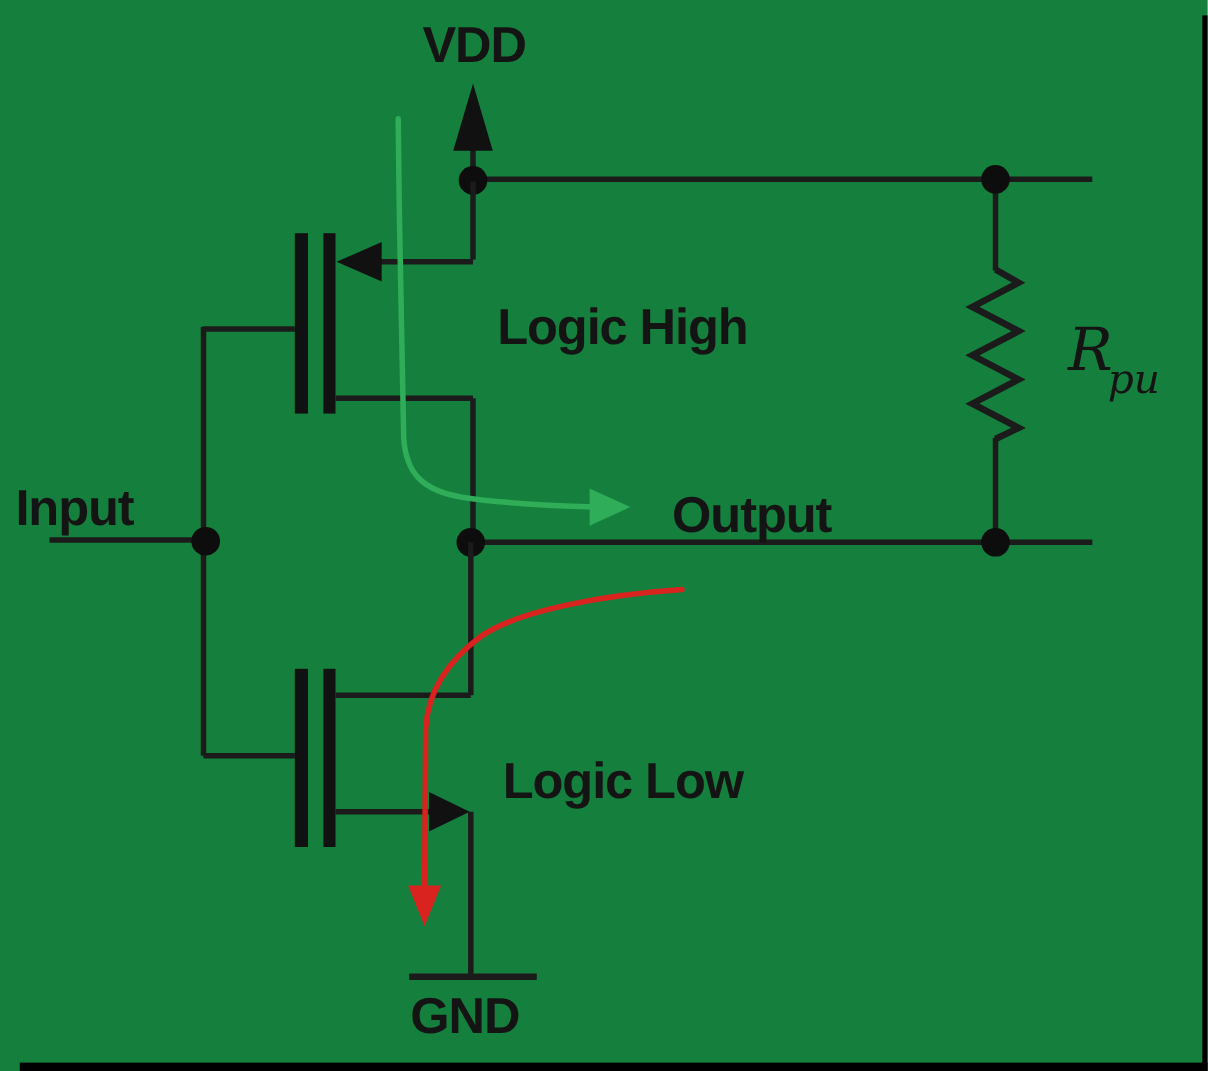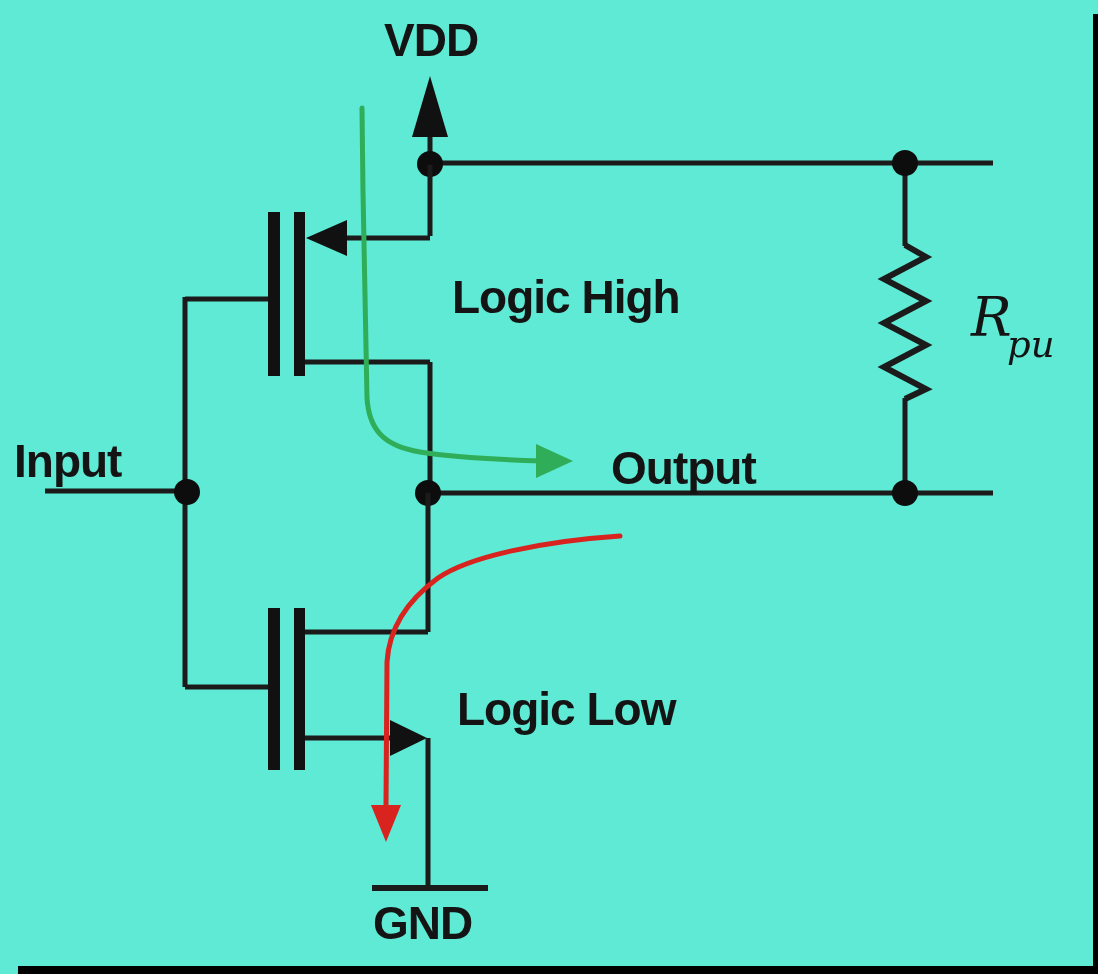--- a/index.html
+++ b/index.html
@@ -1,20 +1,20 @@
 <!DOCTYPE html>
 <html><head>
 <meta charset="utf-8">
 <style>
   html,body{margin:0;padding:0;background:#ffffff;}
   .canvas{
     position:relative;
     width:1098px;
     height:974px;
-    background:#5eead4;
+    background:#15803d;
     overflow:hidden;
     font-family:"Liberation Sans",sans-serif;
   }
   .canvas svg{position:absolute;left:0;top:0;}
   .wire{stroke:#1b1b1b;stroke-width:5;fill:none;}
   .thickwire{stroke:#1b1b1b;stroke-width:6;fill:none;}
   .bar{fill:#111111;stroke:none;}
   .dot{fill:#0d0d0d;stroke:none;}
   .arrowhead{stroke:none;}
   .lbl{

